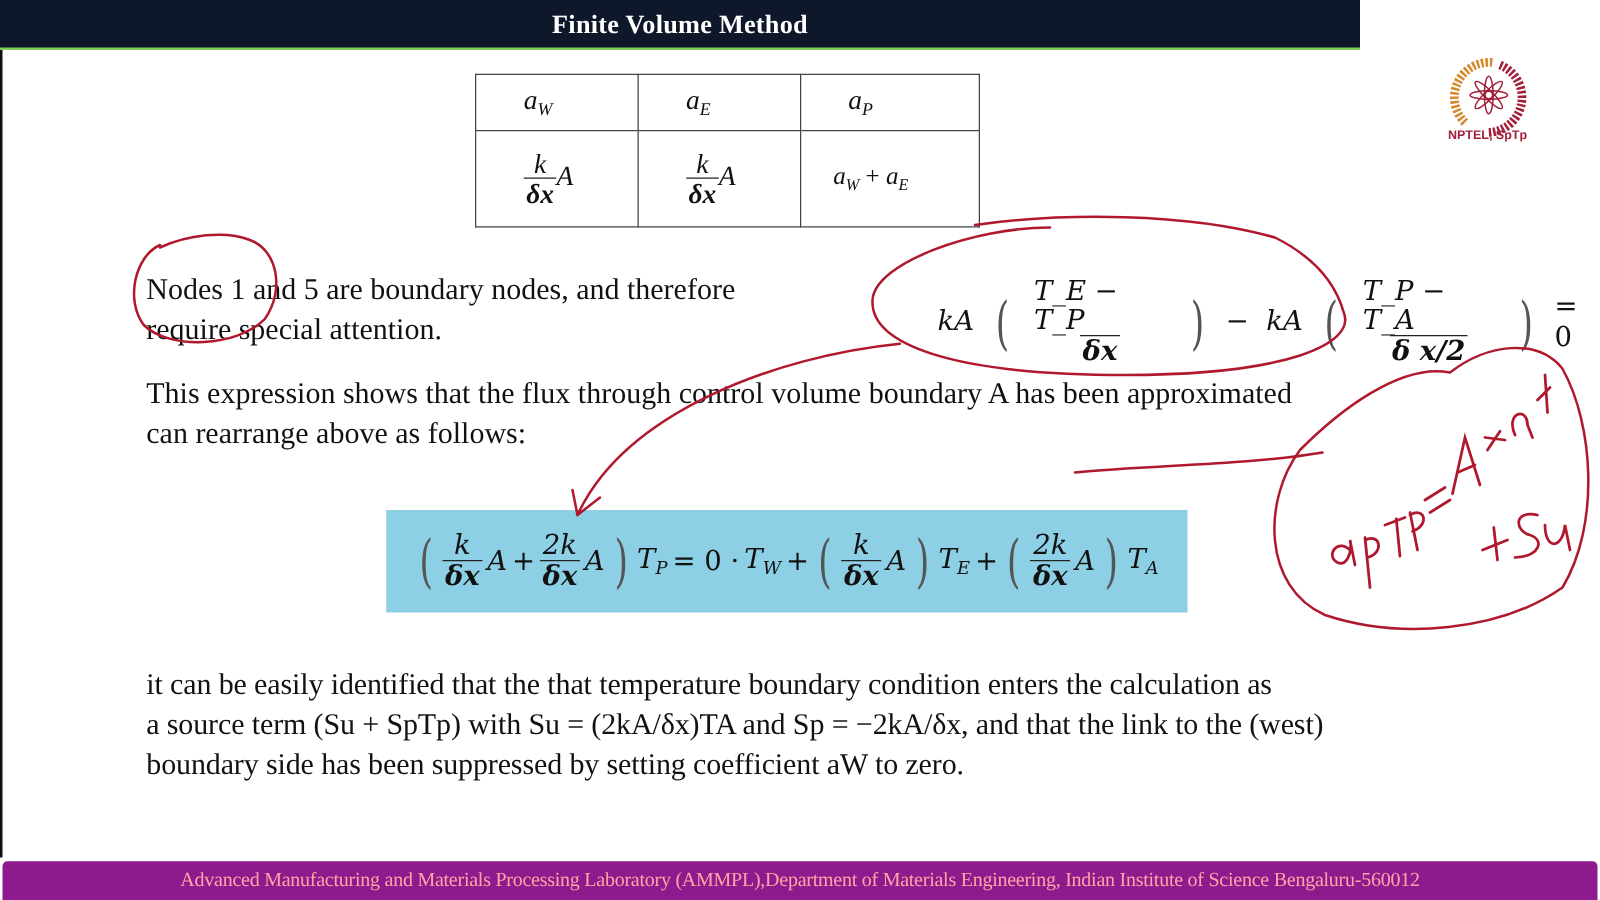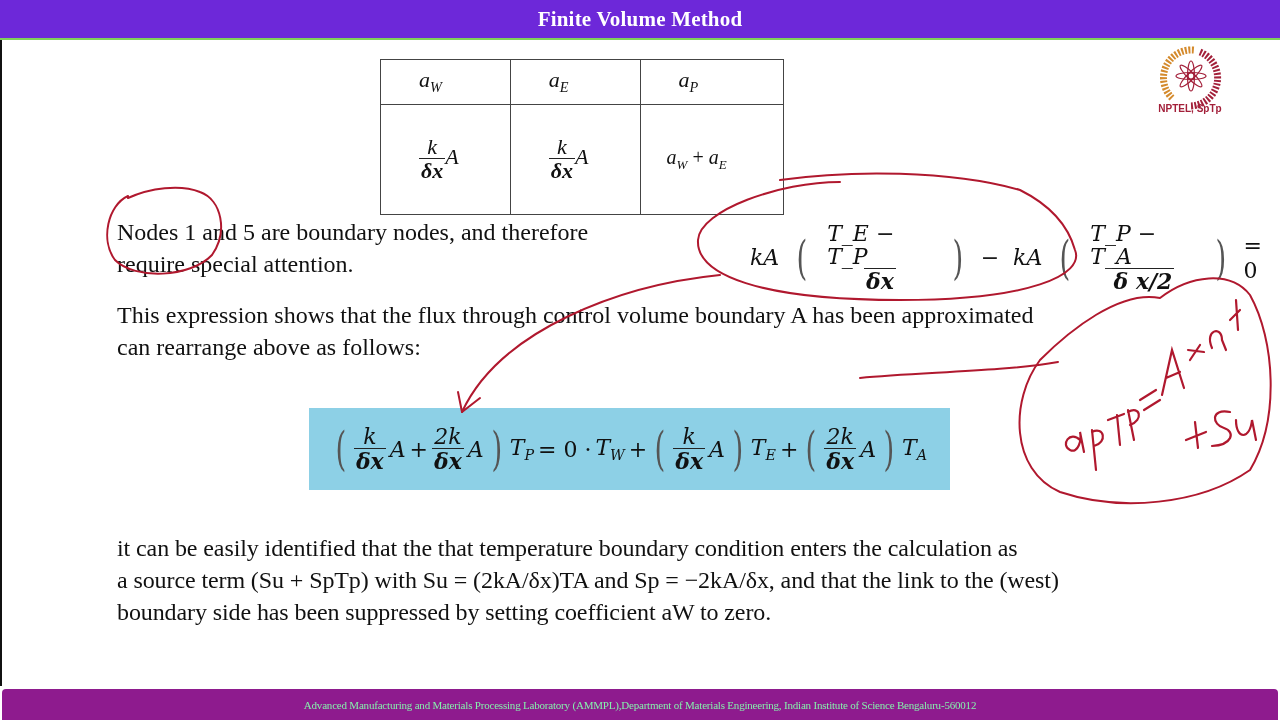--- a/index.html
+++ b/index.html
@@ -4,33 +4,33 @@
 <style>
   html, body { margin: 0; padding: 0; }
   body {
     width: 1280px; height: 720px; position: relative; overflow: hidden;
     background: #ffffff;
     font-family: "Liberation Serif", "DejaVu Serif", serif;
     color: #111;
   }
   .left-edge { position: absolute; left: 0; top: 36px; width: 2px; height: 650px; background: #111; }
   .header {
-    position: absolute; left: 0; top: 0; width: 1280px; height: 38px;
-    background: #6d28d9;
+    position: absolute; left: 0; top: 0; width: 1088px; height: 38px;
+    background: #0f172a;
     display: flex; align-items: center; justify-content: center;
     border-bottom: 2px solid #7fd05a;
   }
   .header-title { color: #ffffff; font-weight: bold; font-size: 21px; letter-spacing: 0.2px; }
 
   .logo { position: absolute; left: 1150px; top: 38px; width: 80px; height: 80px; }
   .logo-text { position: absolute; left: 1150px; top: 103px; width: 80px; text-align: center;
     font-family: "Liberation Sans", sans-serif; font-weight: bold; font-size: 10px; color: #a3203a; }
 
   table.coef {
-    position: absolute; left: 380px; top: 59px; width: 404px; height: 156px;
+    position: absolute; left: 380px; top: 59px; width: 404px; height: 123px;
     border-collapse: collapse; border: 1.5px solid #444;
   }
   table.coef td { border: 1.5px solid #444; font-style: italic; font-size: 22px; padding-left: 38px; }
   table.coef tr.h td { height: 42px; }
   .frac { display: inline-flex; flex-direction: column; align-items: center; vertical-align: middle; }
   .frac .num { padding: 0 2px; line-height: 1.05; }
   .frac .den { border-top: 1.5px solid #222; padding: 0 2px; line-height: 1.1; font-weight: bold; }
   sub { font-size: 0.65em; }
 
   .para { position: absolute; font-size: 24px; line-height: 32px; white-space: nowrap; }
@@ -46,21 +46,21 @@
   .eq-box {
     position: absolute; left: 309px; top: 408px; width: 641px; height: 82px;
     background: #8dd0e6; display: flex; align-items: center; justify-content: center;
     font-family: "DejaVu Serif", serif; font-size: 22px; gap: 4px;
   }
   .footer {
     position: absolute; left: 2px; top: 689px; width: 1276px; height: 31px;
     background: #8e1b8e; border-radius: 4px 4px 0 0;
     display: flex; align-items: center; justify-content: center;
   }
-  .footer-text { color: #86efac; font-size: 11px; letter-spacing: -0.2px; }
+  .footer-text { color: #fca5a5; font-size: 16px; letter-spacing: -0.2px; }
   svg.ink { position: absolute; left: 0; top: 0; width: 1280px; height: 720px; pointer-events: none; }
 </style>
 </head>
 <body>
 
 <div class="left-edge"></div>
 
 <div class="header">
   <span class="header-title">Finite Volume Method</span>
 </div>

